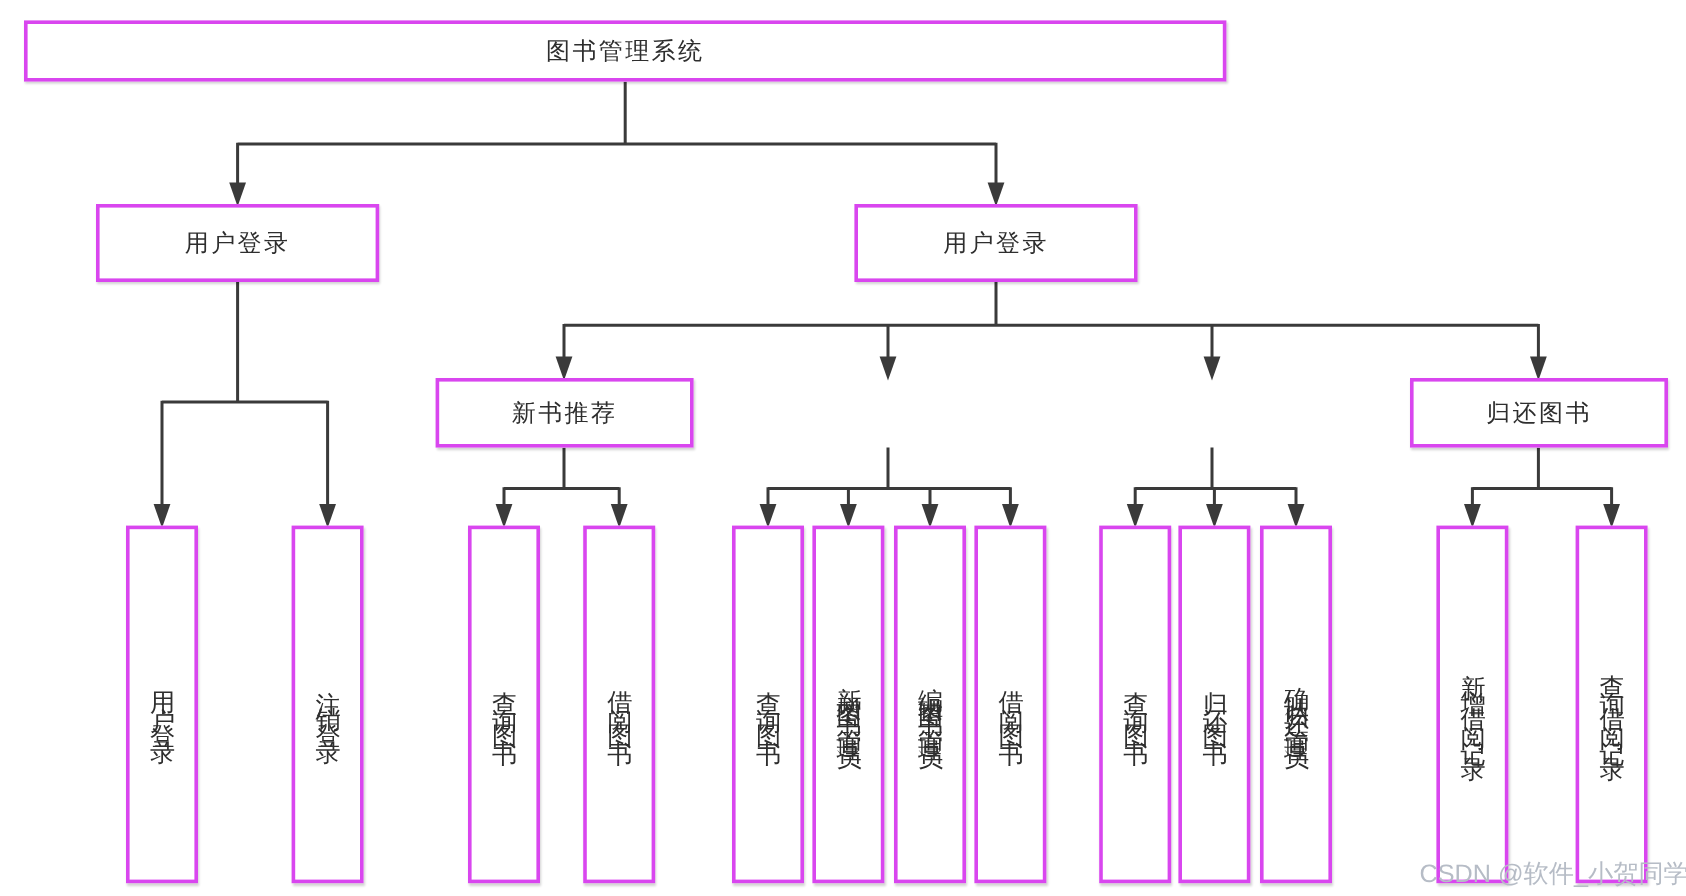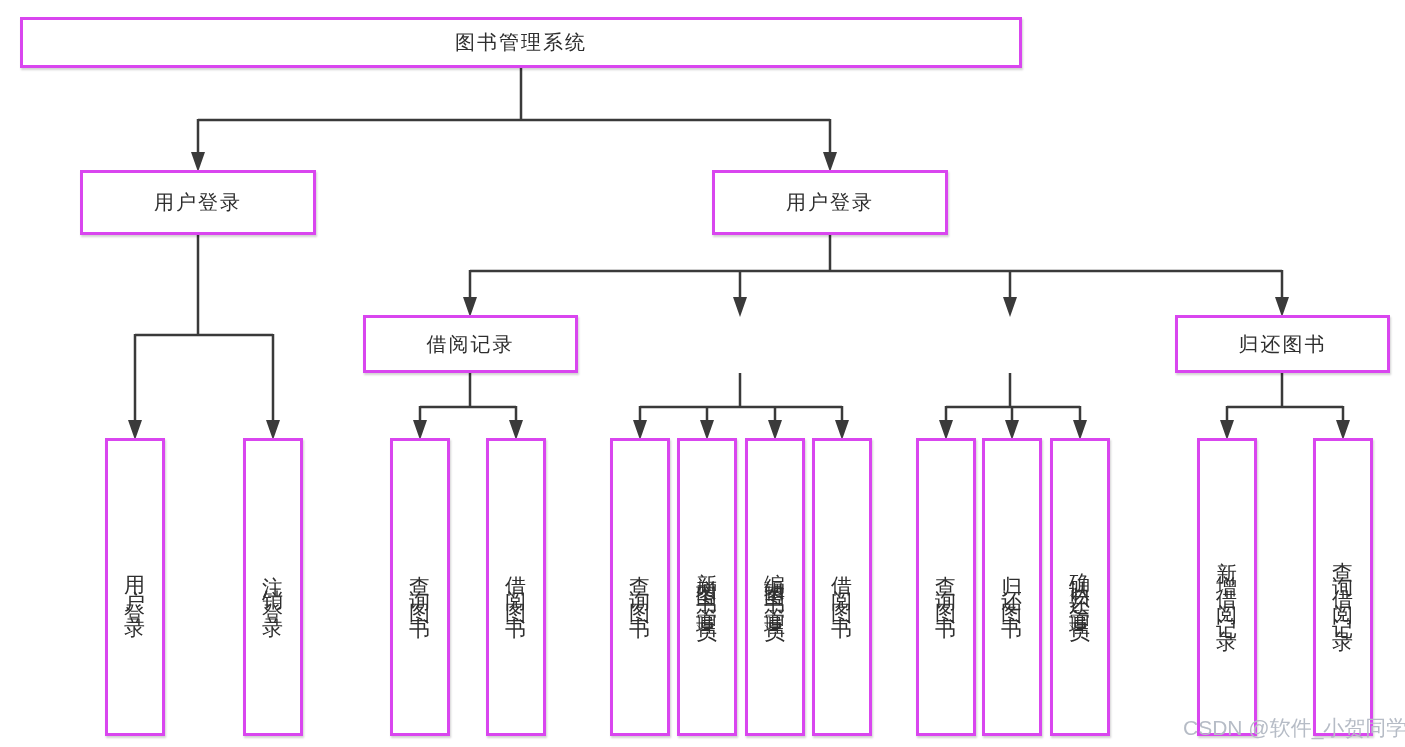--- a/index.html
+++ b/index.html
@@ -117,21 +117,21 @@
   </div>
 
   <div class="box" style="left:80px; top:170px; width:236px; height:65px;">
     <span class="h-label">用户登录</span>
   </div>
   <div class="box" style="left:712px; top:170px; width:236px; height:65px;">
     <span class="h-label">用户登录</span>
   </div>
 
   <div class="box" style="left:363px; top:315px; width:215px; height:58px;">
-    <span class="h-label">借阅记录</span>
+    <span class="h-label">新书推荐</span>
   </div>
   <div class="box" style="left:1175px; top:315px; width:215px; height:58px;">
     <span class="h-label">归还图书</span>
   </div>
 
   <div class="box leaf" style="left:105px;">
     <span class="v-label">用户登录</span>
   </div>
   <div class="box leaf" style="left:243px;">
     <span class="v-label">注销登录</span>

